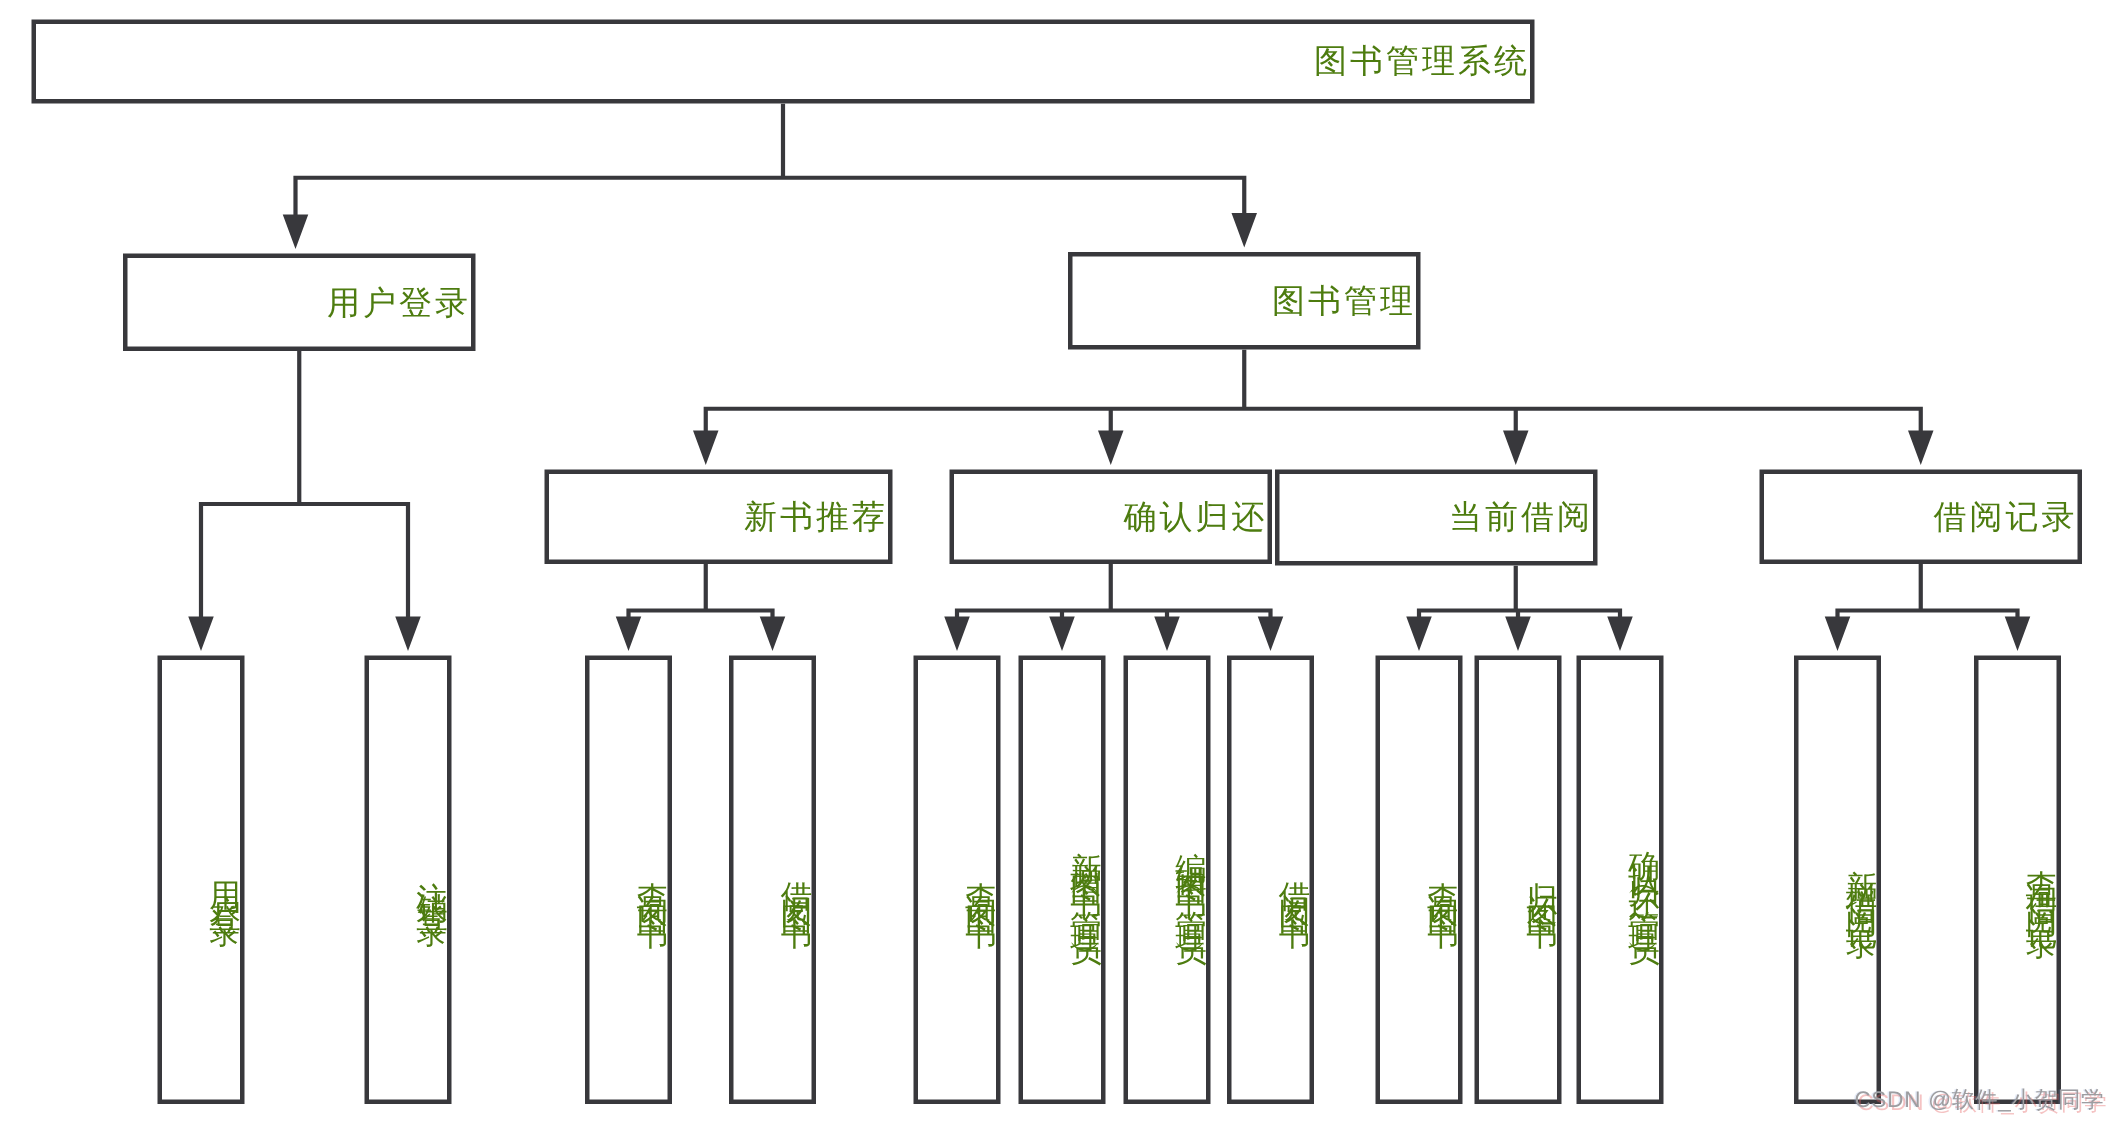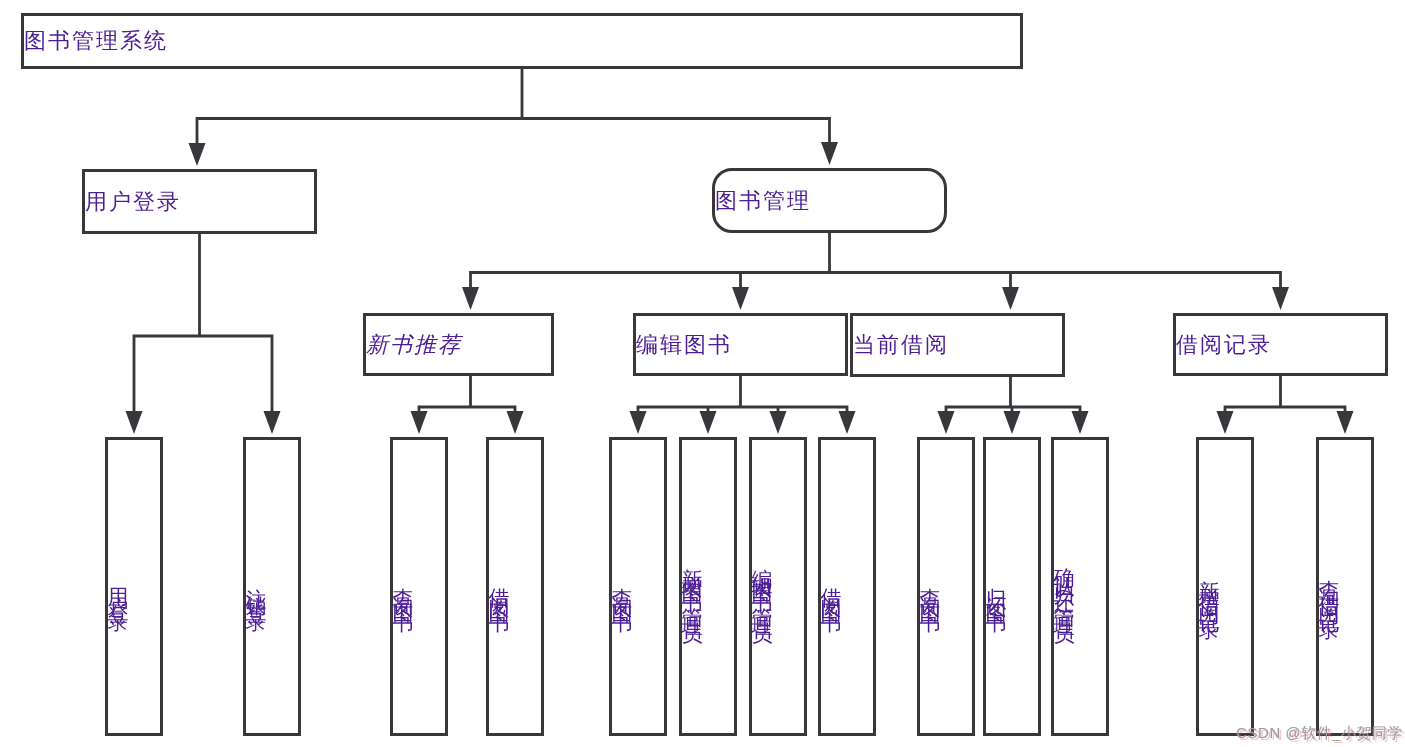--- a/index.html
+++ b/index.html
@@ -6,22 +6,22 @@
   body{
     width:1405px;height:747px;position:relative;overflow:hidden;
     background:#ffffff;
     font-family:"Liberation Sans","DejaVu Sans",sans-serif;
   }
   .canvas{position:absolute;left:0;top:0;width:1405px;height:747px;}
   .edges{position:absolute;left:0;top:0;width:1405px;height:747px;}
   .node{
     position:absolute;box-sizing:border-box;
     border:3px solid #38383c;background:#ffffff;
-    display:flex;align-items:center;justify-content:flex-start;
-    color:#4c1d95;
+    display:flex;align-items:center;justify-content:flex-end;
+    color:#4d7c0f;
   }
   .hbox .label{
     font-size:22px;letter-spacing:2px;white-space:nowrap;
   }
   .vbox .label{
     writing-mode:vertical-rl;text-orientation:mixed;
     font-size:21px;letter-spacing:8px;line-height:1;
     white-space:nowrap;
   }
   .watermark{
@@ -75,29 +75,29 @@
     </g>
   </svg>
 
   <div class="node hbox" style="left:21px;top:13px;width:1002px;height:56px;">
     <span class="label">图书管理系统</span>
   </div>
 
   <div class="node hbox" style="left:82px;top:169px;width:235px;height:65px;">
     <span class="label">用户登录</span>
   </div>
-  <div class="node hbox" style="left:712px;top:168px;width:235px;height:65px;border-radius:20px;">
+  <div class="node hbox" style="left:712px;top:168px;width:235px;height:65px;">
     <span class="label">图书管理</span>
   </div>
 
-  <div class="node hbox" style="left:363px;top:313px;width:191px;height:63px;font-style:italic;">
+  <div class="node hbox" style="left:363px;top:313px;width:232px;height:63px;">
     <span class="label">新书推荐</span>
   </div>
   <div class="node hbox" style="left:633px;top:313px;width:215px;height:63px;">
-    <span class="label">编辑图书</span>
+    <span class="label">确认归还</span>
   </div>
   <div class="node hbox" style="left:850px;top:313px;width:215px;height:64px;">
     <span class="label">当前借阅</span>
   </div>
   <div class="node hbox" style="left:1173px;top:313px;width:215px;height:63px;">
     <span class="label">借阅记录</span>
   </div>
 
   <div class="node vbox" style="left:105px;top:437px;width:58px;height:299px;">
     <span class="label">用户登录</span>

